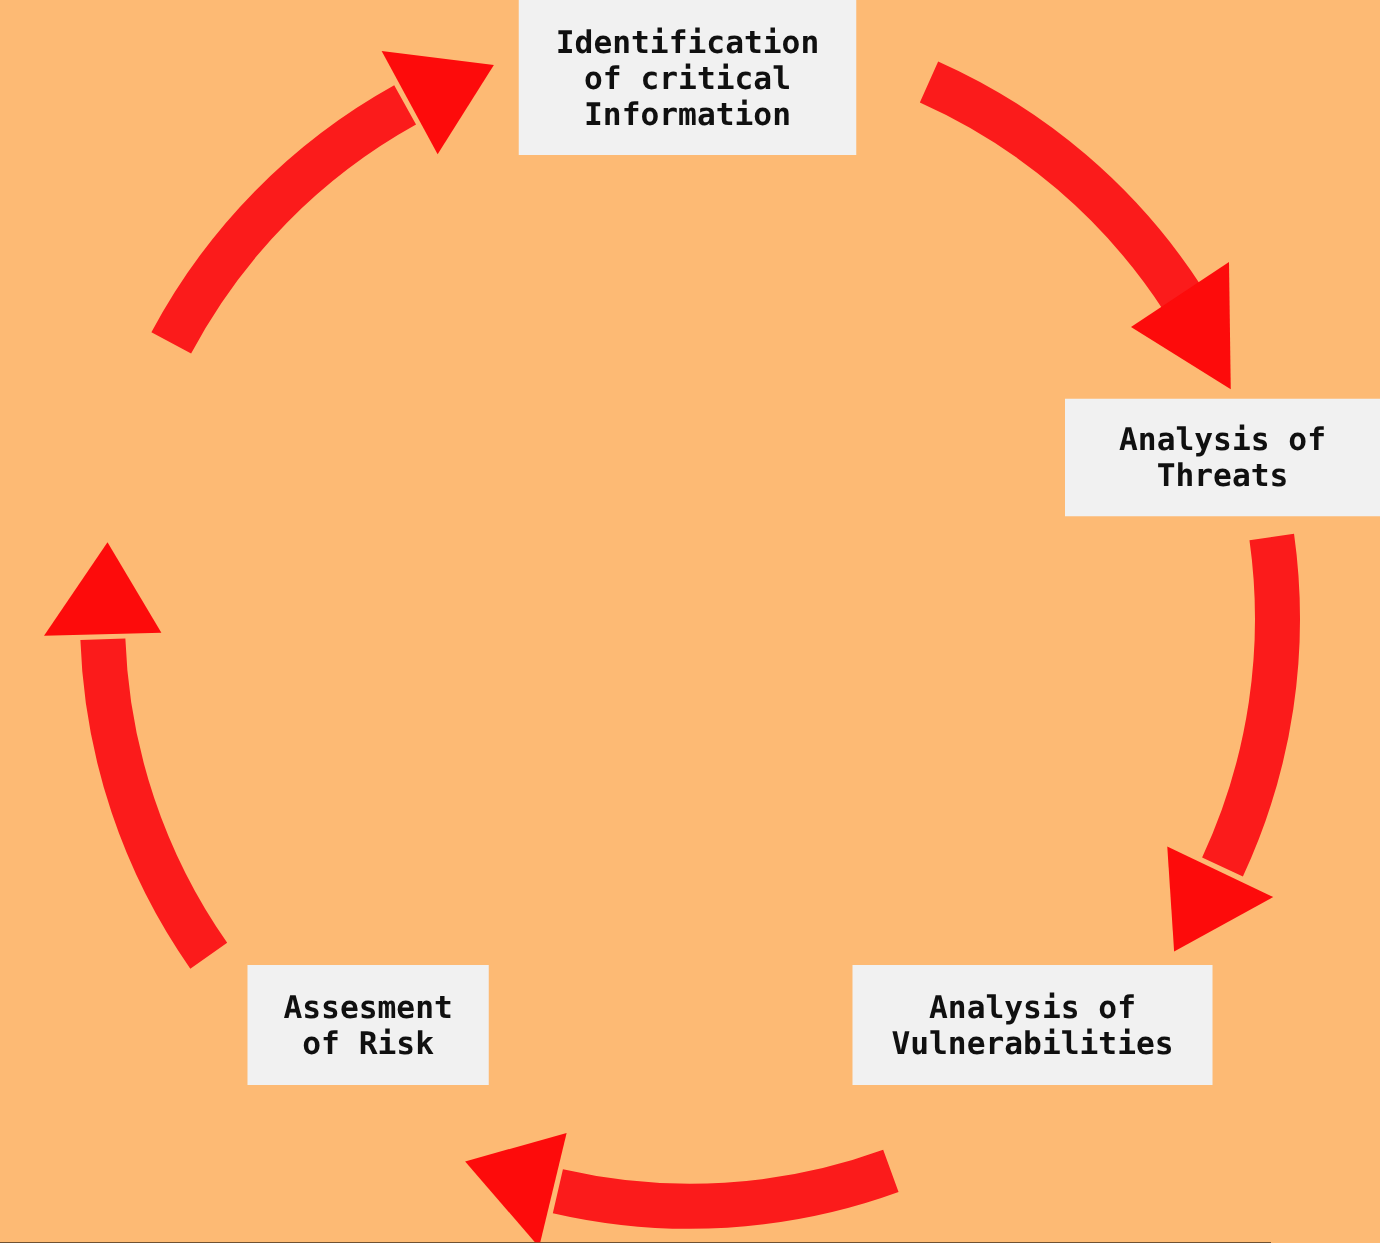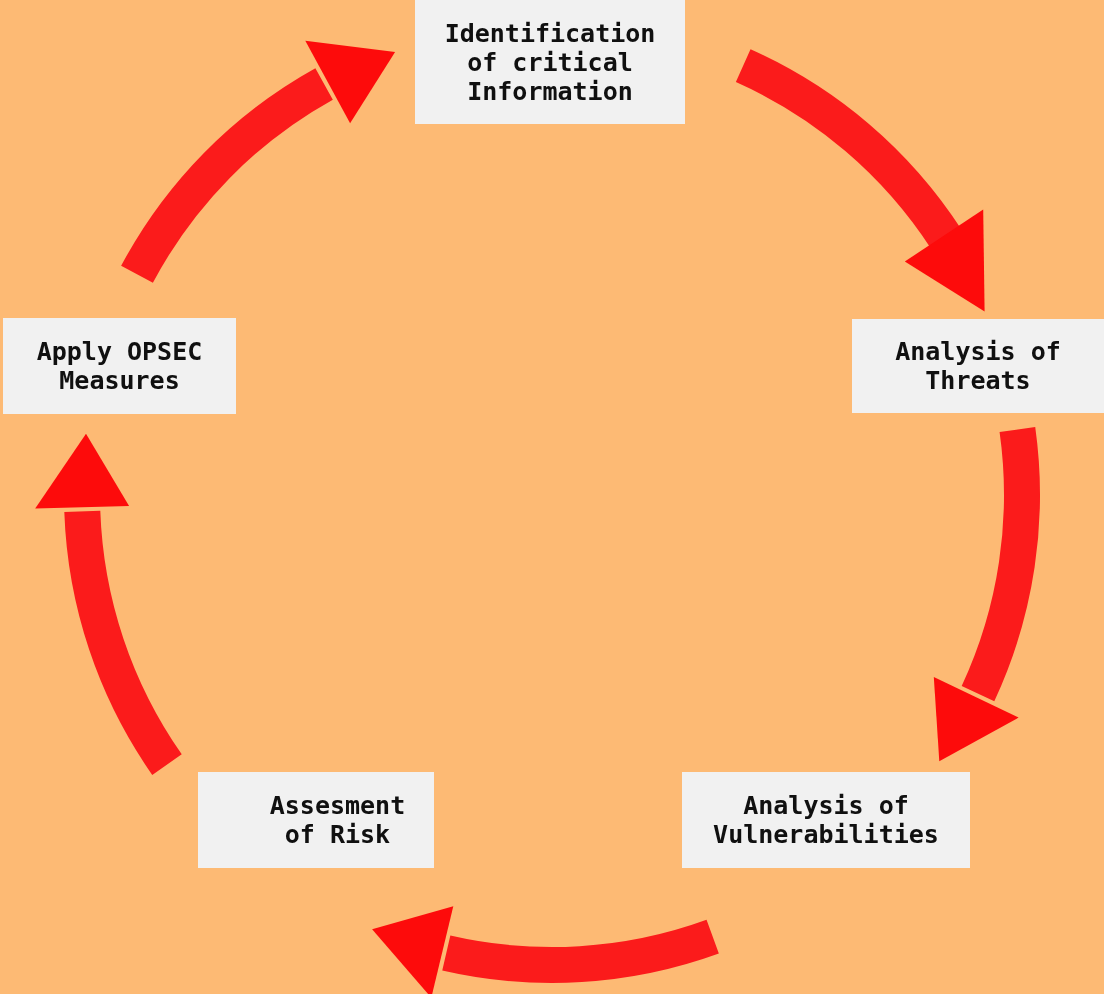--- a/index.html
+++ b/index.html
@@ -36,21 +36,21 @@
     justify-content: center;
     text-align: center;
     font-weight: bold;
     font-size: 25px;
     line-height: 29px;
     white-space: pre-line;
   }
   .box-identification { left: 415px; top: 0;     width: 270px; height: 124px; }
   .box-threats        { left: 852px; top: 319px; width: 252px; height: 94px;  }
   .box-vulnerabilities{ left: 682px; top: 772px; width: 288px; height: 96px;  }
-  .box-risk           { left: 198px; top: 772px; width: 193px; height: 96px; padding-left: 43px;  }
+  .box-risk           { left: 198px; top: 772px; width: 193px; height: 96px;  }
   .box-measures       { left: 3px;   top: 318px; width: 233px; height: 96px;  }
 </style>
 </head>
 <body>
 
 <div class="stage">
 
   <svg class="arrows" width="1104" height="994" viewBox="0 0 1104 994" xmlns="http://www.w3.org/2000/svg">
 
     <g>
@@ -93,18 +93,14 @@
   <div class="step-box box-vulnerabilities">
     <span>Analysis of
 Vulnerabilities</span>
   </div>
 
   <div class="step-box box-risk">
     <span>Assesment
 of Risk</span>
   </div>
 
-  <div class="step-box box-measures">
-    <span>Apply OPSEC
-Measures</span>
-  </div>
 
 </div>
 
 </body></html>

